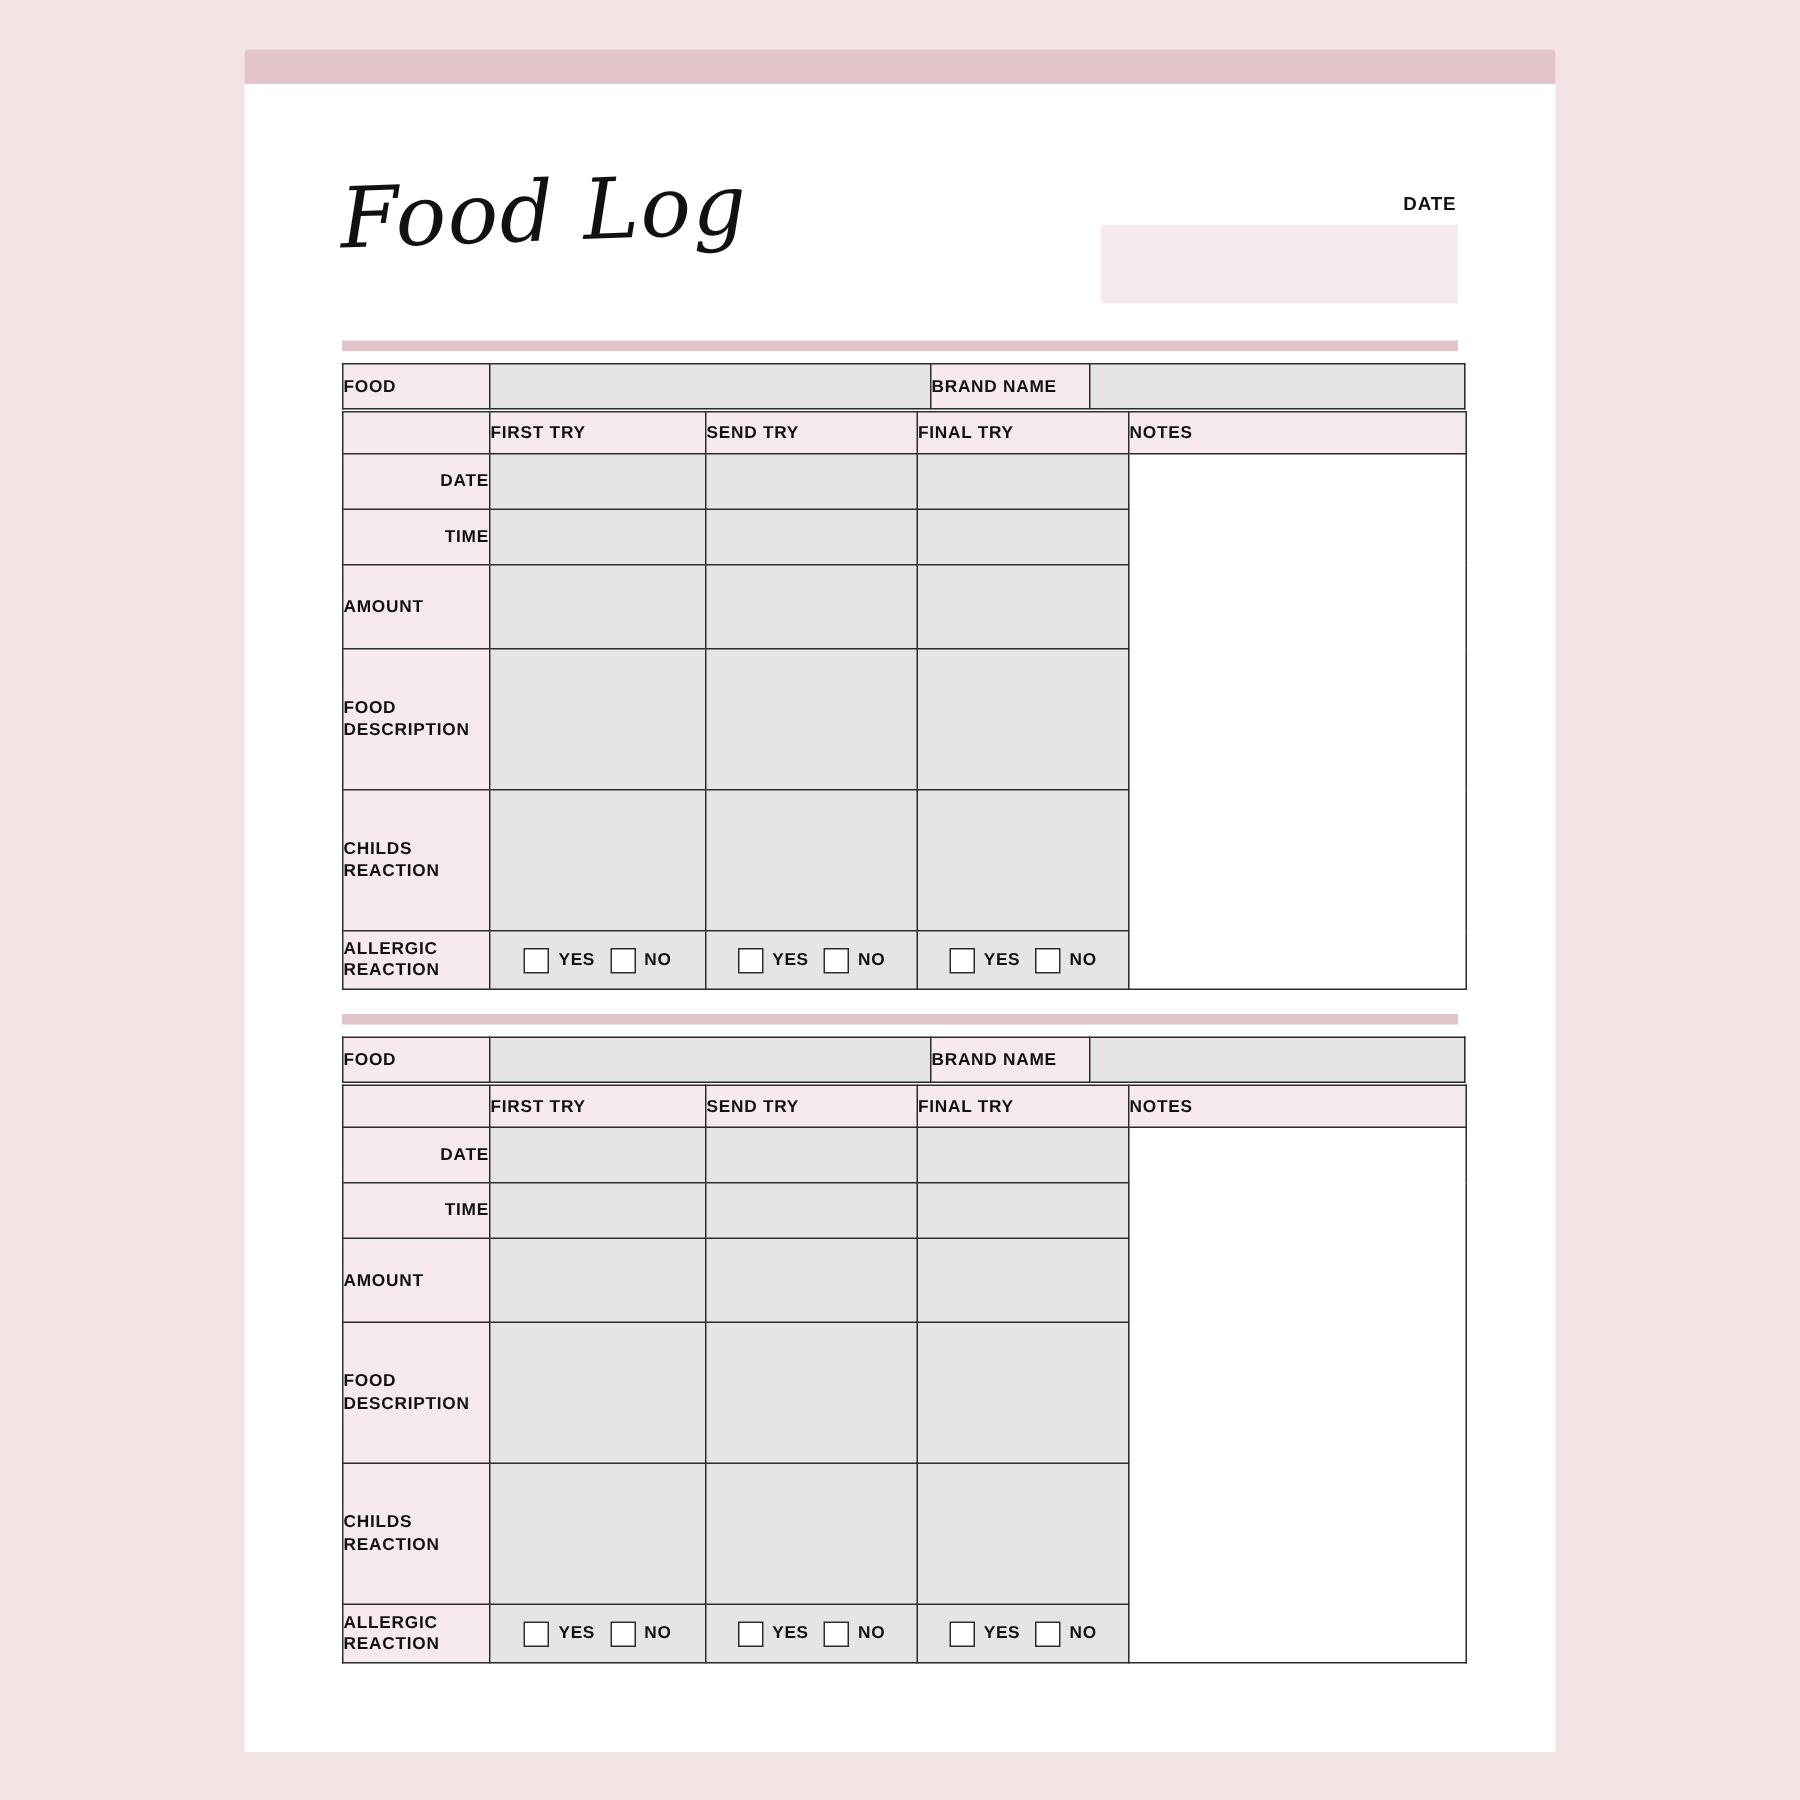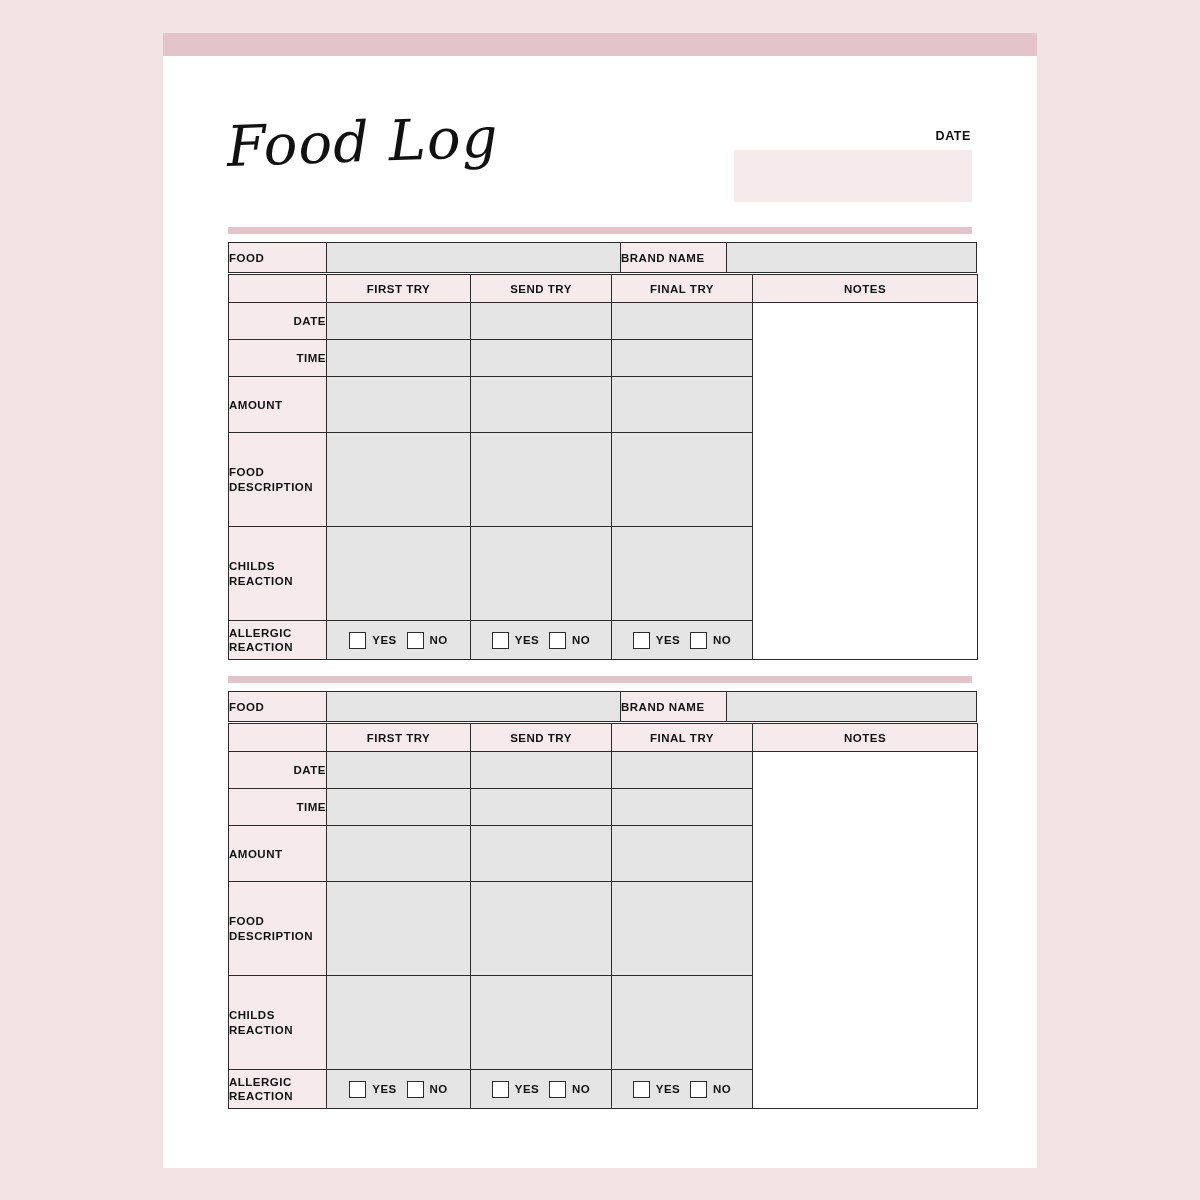--- a/index.html
+++ b/index.html
@@ -99,21 +99,21 @@
     background: #f6eaec;
   }
   .lbl {
     padding-left: 9px;
   }
   .lbl-pad {
     padding: 4px 0 4px 9px;
     line-height: 1.25;
   }
   .hdr {
-    text-align: center;
+    text-align: left;
     height: 27px;
   }
   .blank { background: #e5e5e5; }
   .cell-date, .cell-time { height: 36px; text-align: right; }
   .cell-amount { height: 55px; }
   .cell-desc { height: 93px; }
   .cell-react { height: 93px; }
   .cell-allergic { height: 38px; }
   .notes-cell {
     vertical-align: top;

